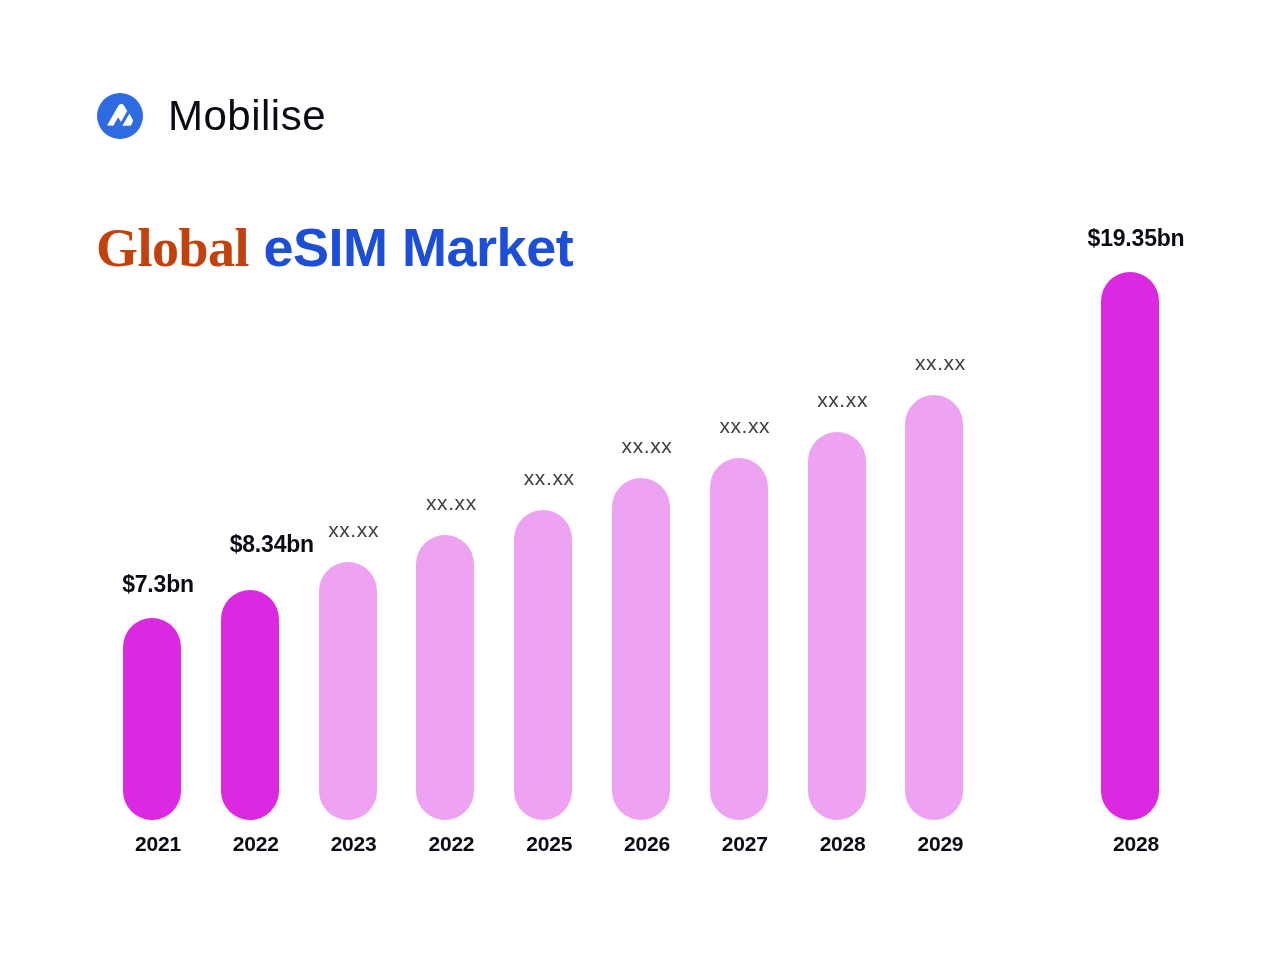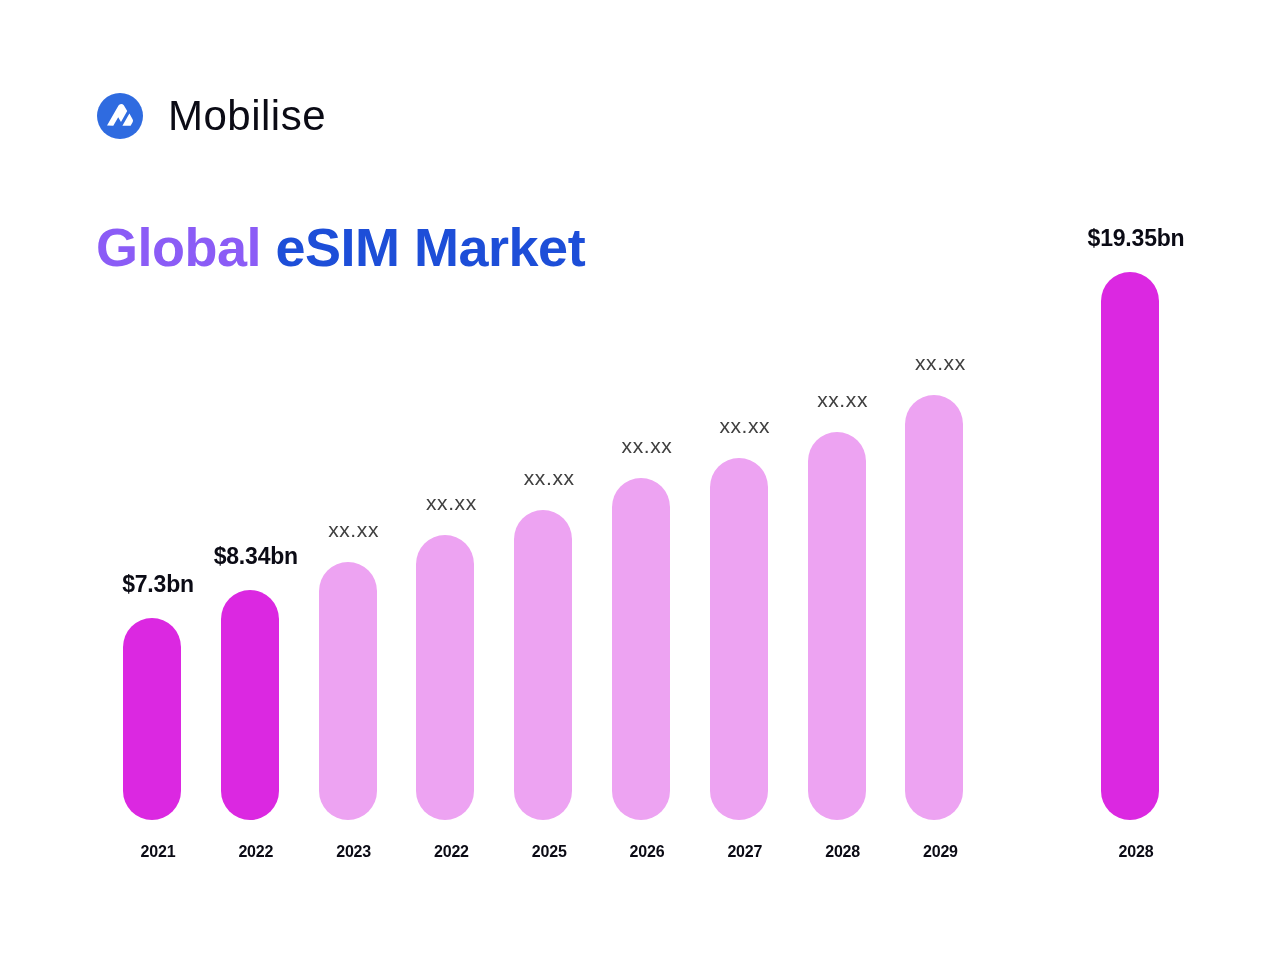--- a/index.html
+++ b/index.html
@@ -46,21 +46,21 @@
     position: absolute;
     left: 96px;
     top: 218px;
     font-size: 54px;
     font-weight: 700;
     letter-spacing: -0.5px;
     line-height: 1.1;
     white-space: nowrap;
     color: #0B0B15;
   }
-  #chart-title .accent { color: #8b5cf6; }
+  #chart-title .accent { color: #c2410c; font-family: Liberation Serif, serif; }
   #chart-title .rest  { color: #1d4ed8; }
 
   
   #plot {
     position: absolute;
     left: 96px;
     top: 180px;
     width: 1100px;
     height: 700px;
   }
@@ -97,24 +97,24 @@
   .value-label.placeholder {
     font-size: 21px;
     font-weight: 400;
     color: #404040;
     letter-spacing: 0.6px;
   }
 
   .year-label {
     position: absolute;
     top: 100%;
-    margin-top: 24px;
+    margin-top: 13px;
     left: 50%;
     transform: translateX(-50%);
-    font-size: 16px;
+    font-size: 21px;
     font-weight: 700;
     color: #0B0B15;
     letter-spacing: -0.2px;
     white-space: nowrap;
     line-height: 1;
   }
 </style>
 </head>
 <body>
 
@@ -132,21 +132,21 @@
 </div>
 
 <div id="plot">
     <div class="bar-group" style="left: 27px; height: 202px;">
       <div class="bar strong" style="height: 202px; background: rgb(219, 40, 225);"></div>
       <div class="value-label emphasis" style="bottom: 224px;">$7.3bn</div>
       <div class="year-label">2021</div>
     </div>
     <div class="bar-group" style="left: 124.8px; height: 230px;">
       <div class="bar strong" style="height: 230px; background: rgb(219, 40, 225);"></div>
-      <div class="value-label emphasis" style="bottom: 252px;">$8.34bn</div>
+      <div class="value-label emphasis" style="bottom: 264px; margin-left: 16px;">$8.34bn</div>
       <div class="year-label">2022</div>
     </div>
     <div class="bar-group" style="left: 222.6px; height: 258px;">
       <div class="bar light" style="height: 258px; background: rgb(237, 163, 242);"></div>
       <div class="value-label placeholder" style="bottom: 280px;">xx.xx</div>
       <div class="year-label">2023</div>
     </div>
     <div class="bar-group" style="left: 320.4px; height: 285px;">
       <div class="bar light" style="height: 285px; background: rgb(237, 163, 242);"></div>
       <div class="value-label placeholder" style="bottom: 307px;">xx.xx</div>

